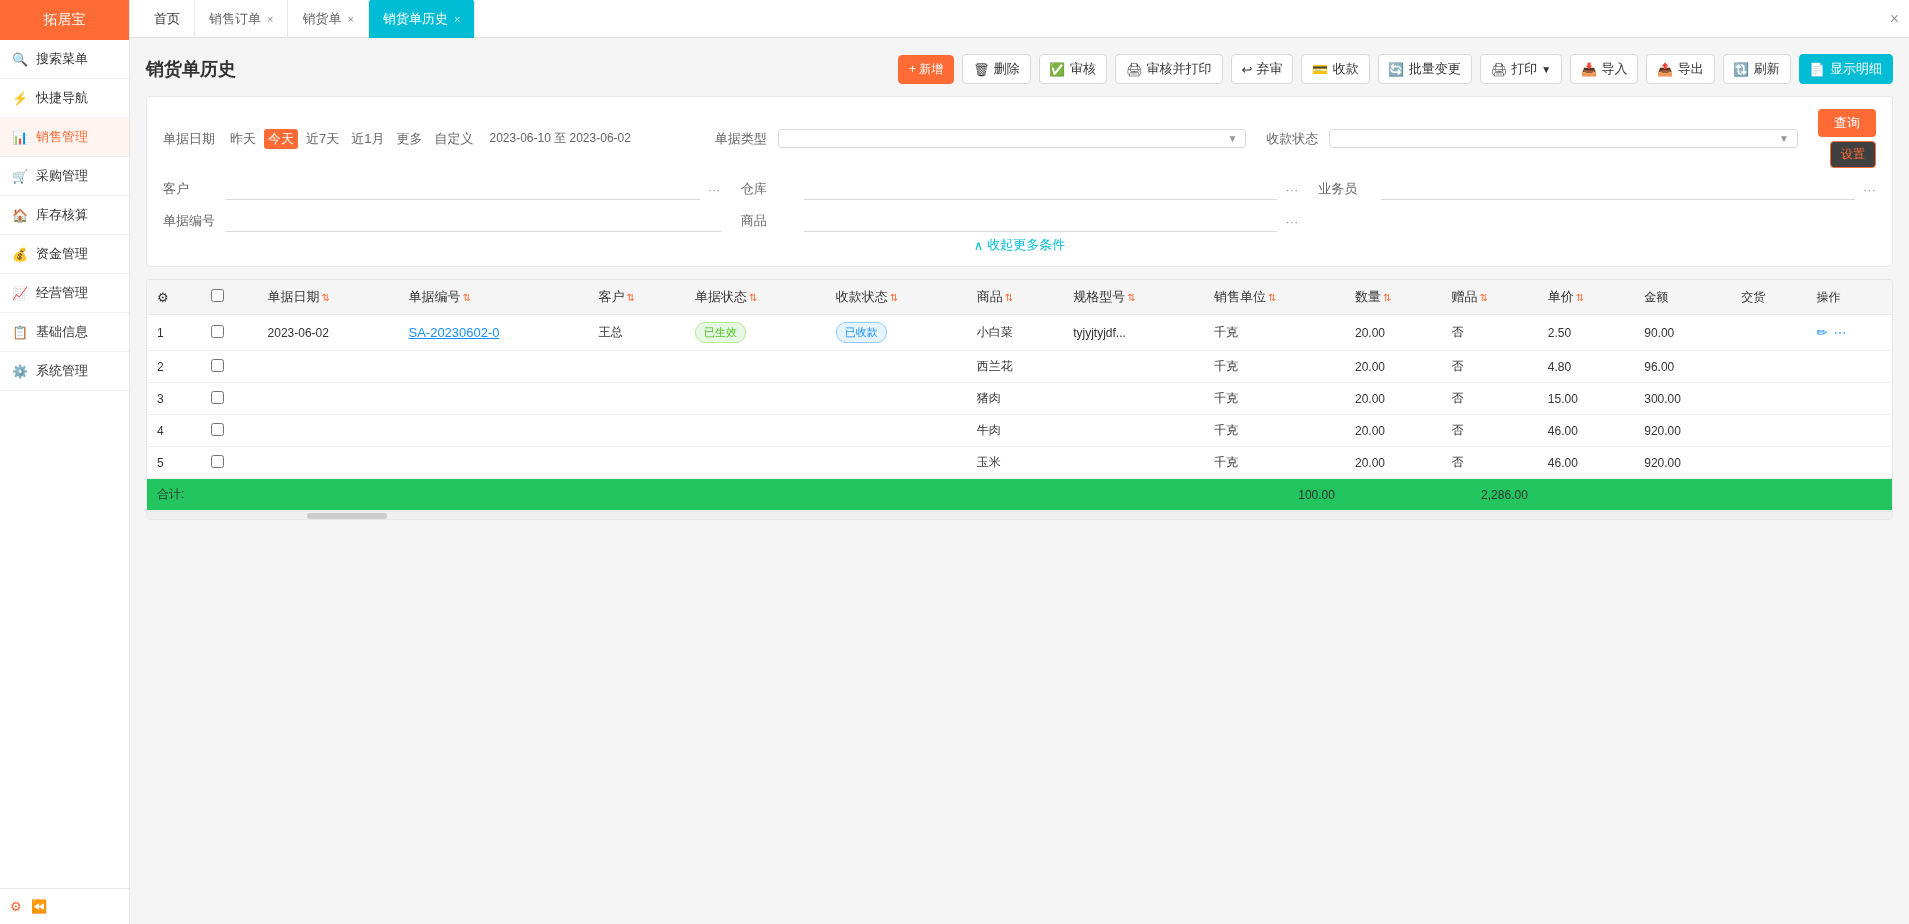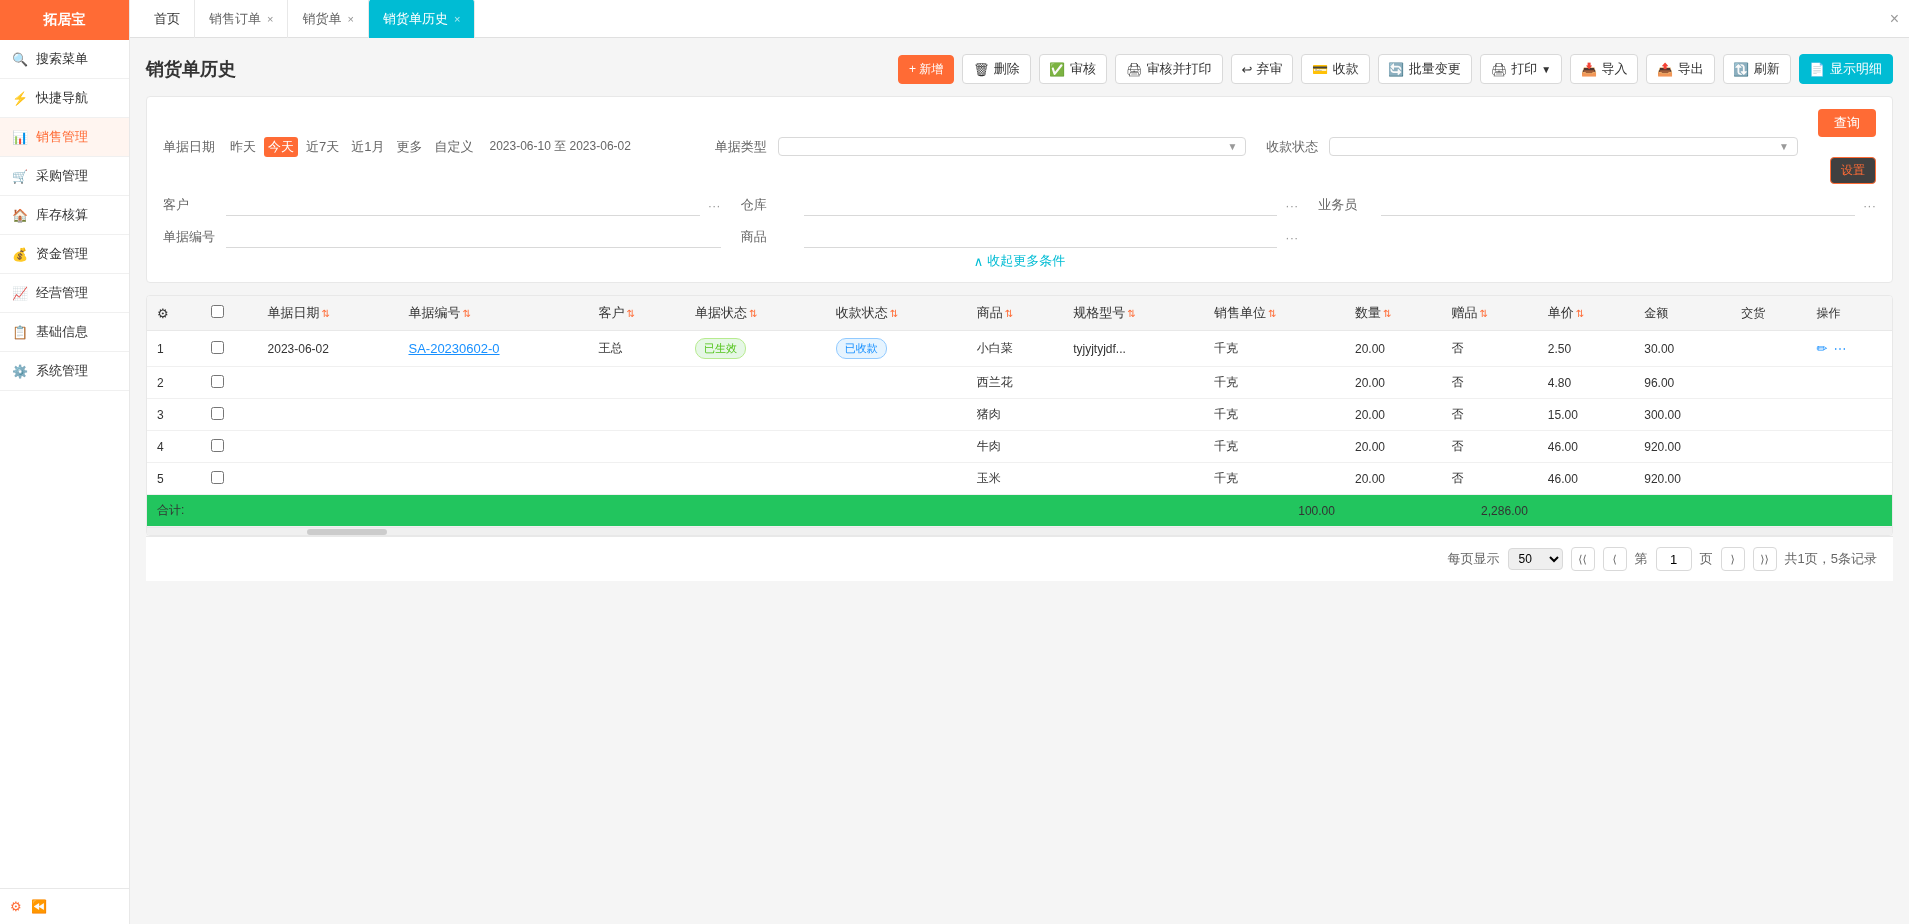--- a/index.html
+++ b/index.html
@@ -15,21 +15,21 @@
       flex-shrink: 0;
     }
     .sidebar-logo {
       height: 40px;
       background: #ff6b35;
       display: flex;
       align-items: center;
       justify-content: center;
       color: #fff;
       font-size: 14px;
-      font-weight: bold;
+      font-weight: normal;
     }
     .sidebar-item {
       display: flex;
       align-items: center;
       padding: 10px 12px;
       cursor: pointer;
       color: #333;
       gap: 8px;
       border-bottom: 1px solid #f0f0f0;
     }
@@ -485,21 +485,21 @@
             <span style="font-size:10px;color:#999;">▼</span>
           </div>
         </div>
         <div class="filter-item">
           <span class="filter-label">收款状态</span>
           <div class="filter-select-wrapper">
             <span></span>
             <span style="font-size:10px;color:#999;">▼</span>
           </div>
         </div>
-        <div style="display:flex;flex-direction:column;gap:20px;align-items:flex-end;">
+        <div style="display:flex;flex-direction:column;gap:4px;align-items:flex-end;">
           <button class="query-btn">查询</button>
           <button class="settings-btn">设置</button>
         </div>
       </div>
 
       <div class="filter-row">
         <div class="filter-item">
           <span class="filter-label">客户</span>
           <input class="filter-input" type="text" style="">
           <span class="filter-dots">···</span>
@@ -565,21 +565,21 @@
               <td><span class="link-text">SA-20230602-0</span></td>
               <td>王总</td>
               <td><span class="badge badge-green">已生效</span></td>
               <td><span class="badge badge-blue">已收款</span></td>
               <td>小白菜</td>
               <td>tyjyjtyjdf...</td>
               <td>千克</td>
               <td>20.00</td>
               <td>否</td>
               <td>2.50</td>
-              <td>30.00</td>
+              <td>90.00</td>
               <td></td>
               <td><span style="color:#1890ff;cursor:pointer;margin-right:6px;">✏</span><span style="color:#1890ff;cursor:pointer;">⋯</span></td>
             </tr>
             <tr>
               <td>2</td>
               <td><input type="checkbox" style=""></td>
               <td></td>
               <td></td>
               <td></td>
               <td></td>
@@ -656,31 +656,15 @@
             <td colspan="2" style="text-align:right;">2,286.00</td>
             <td colspan="4"></td>
           </tr>
         </tfoot>
       </table>
       <div class="scrollbar-row">
         <div class="scrollbar-thumb"></div>
       </div>
     </div>
 
-    <div class="pagination">
-      <span>每页显示</span>
-      <select class="per-page-select">
-        <option>50</option>
-        <option>100</option>
-        <option>200</option>
-      </select>
-      <div class="page-btn">⟨⟨</div>
-      <div class="page-btn">⟨</div>
-      <span>第</span>
-      <input class="page-input" type="text" value="1" style="">
-      <span>页</span>
-      <div class="page-btn">⟩</div>
-      <div class="page-btn">⟩⟩</div>
-      <span>共1页，5条记录</span>
-    </div>
 
   </div>
 </div>
 
 </body></html>

